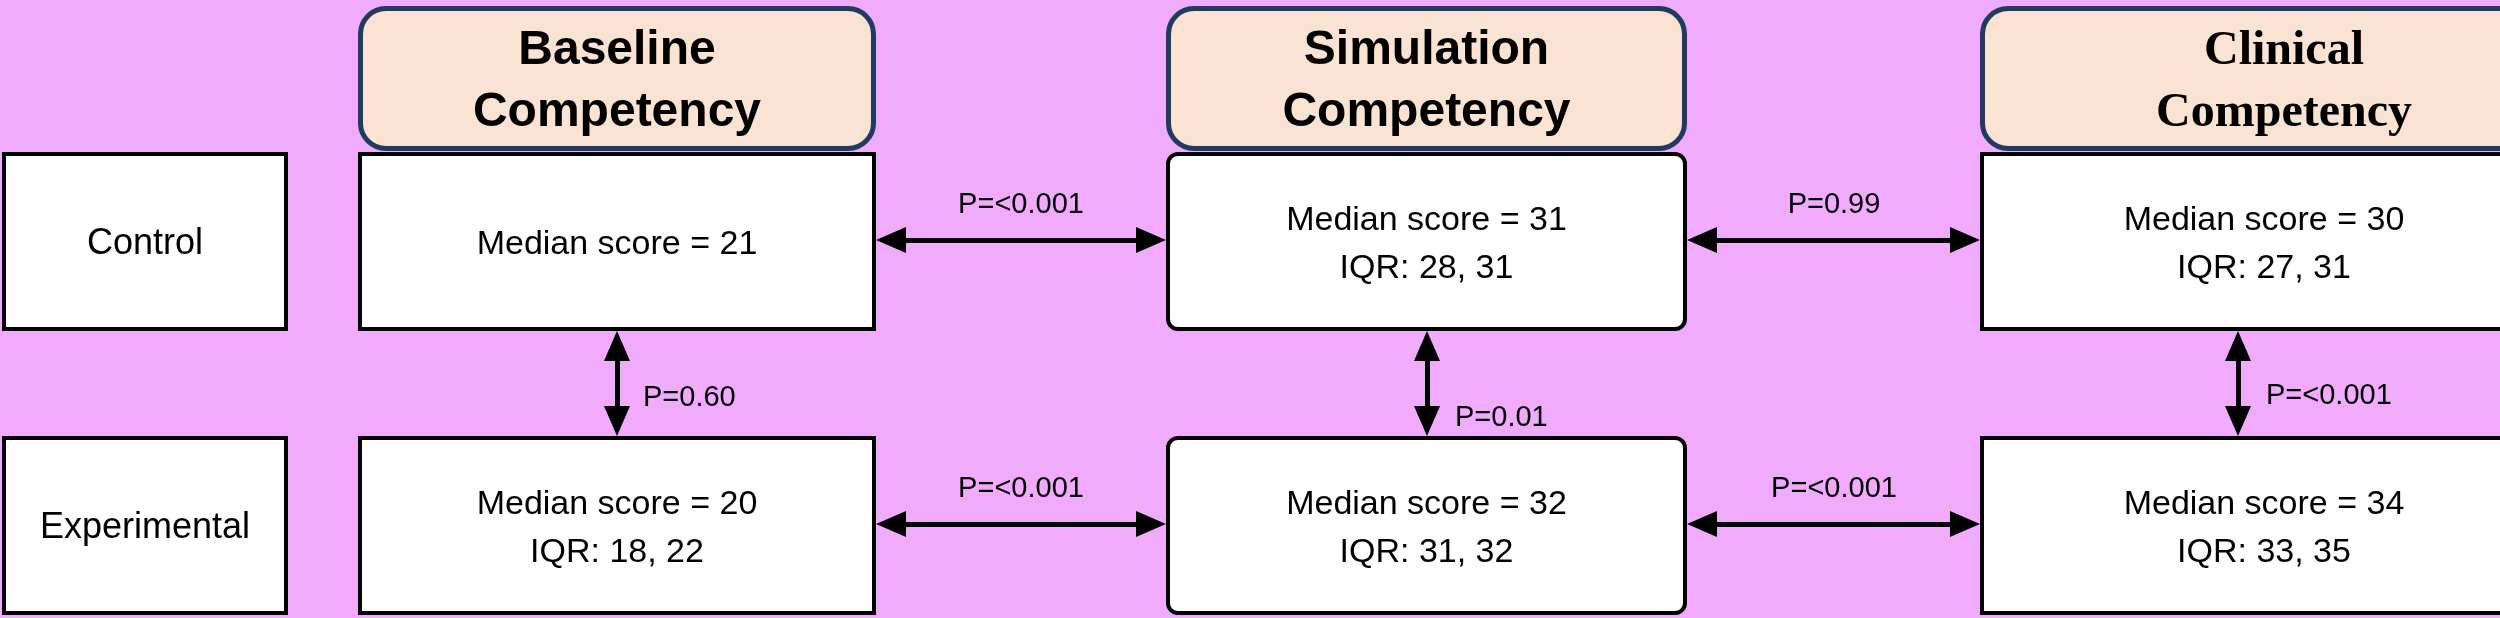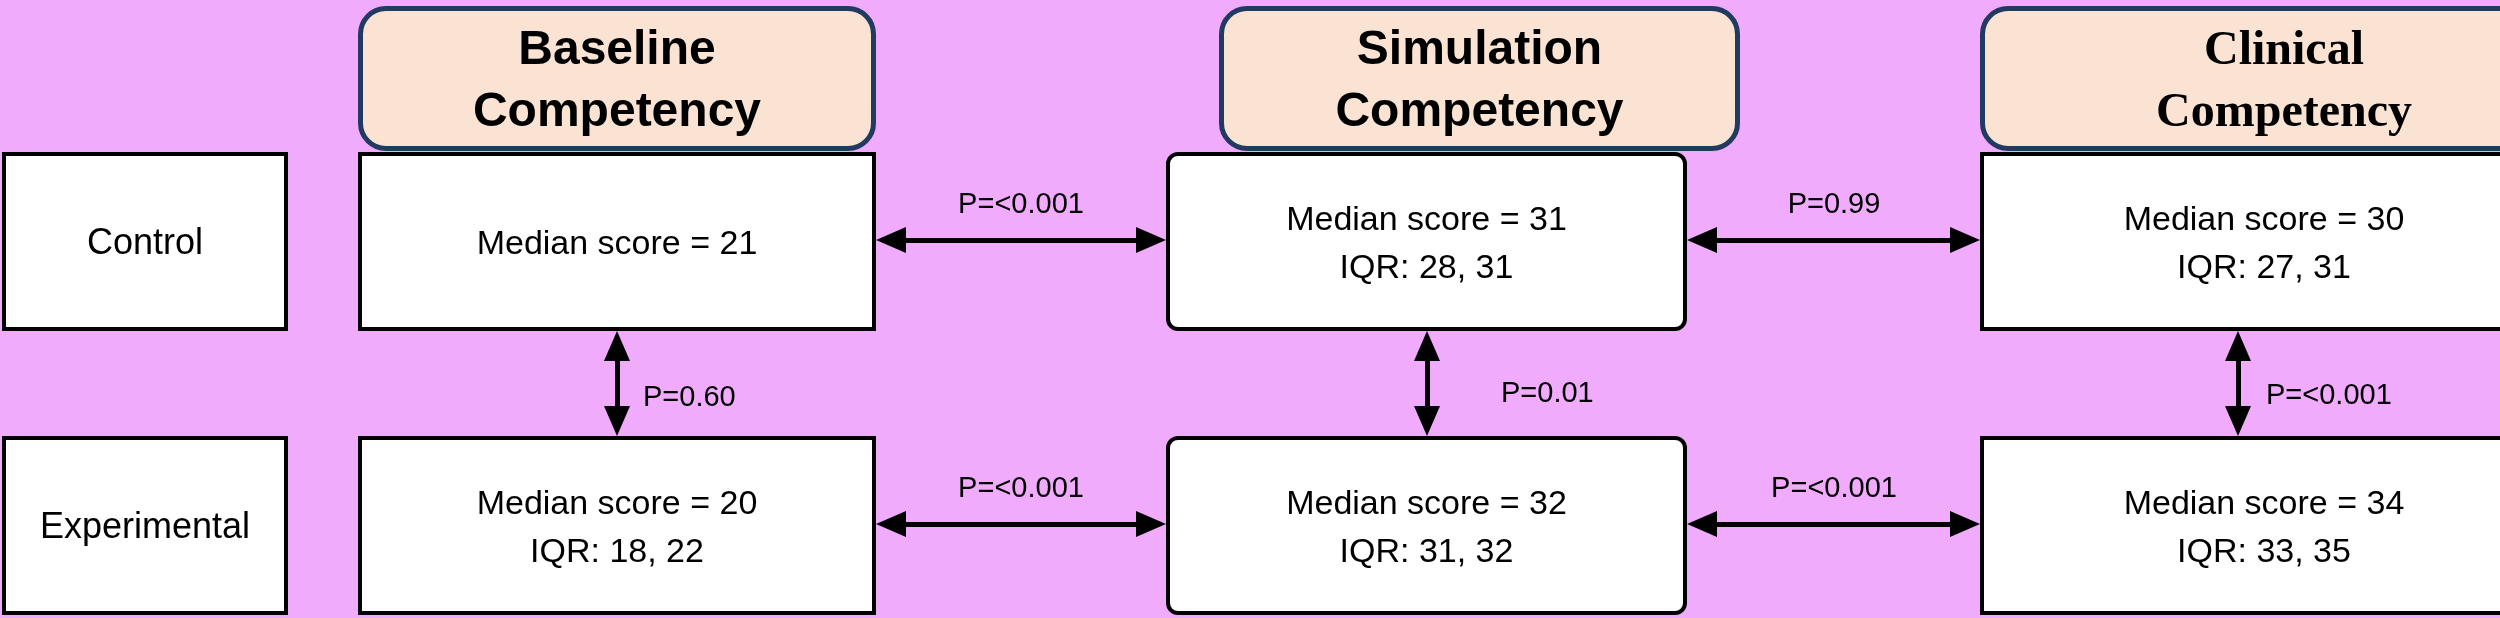--- a/index.html
+++ b/index.html
@@ -25,21 +25,21 @@
     top:6px;height:145px;
     background:var(--header-fill);
     border:5px solid var(--header-border);
     border-radius:28px;
     display:flex;flex-direction:column;
     align-items:center;justify-content:center;
     font-weight:bold;font-size:48px;line-height:62px;
     text-align:center;
   }
   .hdr-1{left:358px;width:518px;}
-  .hdr-2{left:1219px;width:521px;}
+  .hdr-2{left:1166px;width:521px;}
   .hdr-3{left:1980px;width:608px;font-family:Liberation Serif, serif;}
 
   
   .box{
     position:absolute;
     height:179px;
     background:#ffffff;
     border:4px solid var(--box-border);
     display:flex;flex-direction:column;
     align-items:center;justify-content:center;
@@ -97,21 +97,21 @@
     position:absolute;
     font-size:29px;line-height:40px;height:40px;
     white-space:nowrap;
   }
   .p-center{transform:translateX(-50%);}
   .pl-r1a{left:1021px;top:183px;}
   .pl-r1b{left:1834px;top:183px;}
   .pl-r2a{left:1021px;top:467px;}
   .pl-r2b{left:1834px;top:467px;}
   .pl-v1{left:643px;top:376px;}
-  .pl-v2{left:1455px;top:372px;margin-left:46px;}
+  .pl-v2{left:1455px;top:396px;}
   .pl-v3{left:2266px;top:374px;}
 </style>
 </head>
 <body>
 
 <div class="canvas">
 
   <div class="header-box hdr-1">
     <span>Baseline</span>
     <span>Competency</span>

